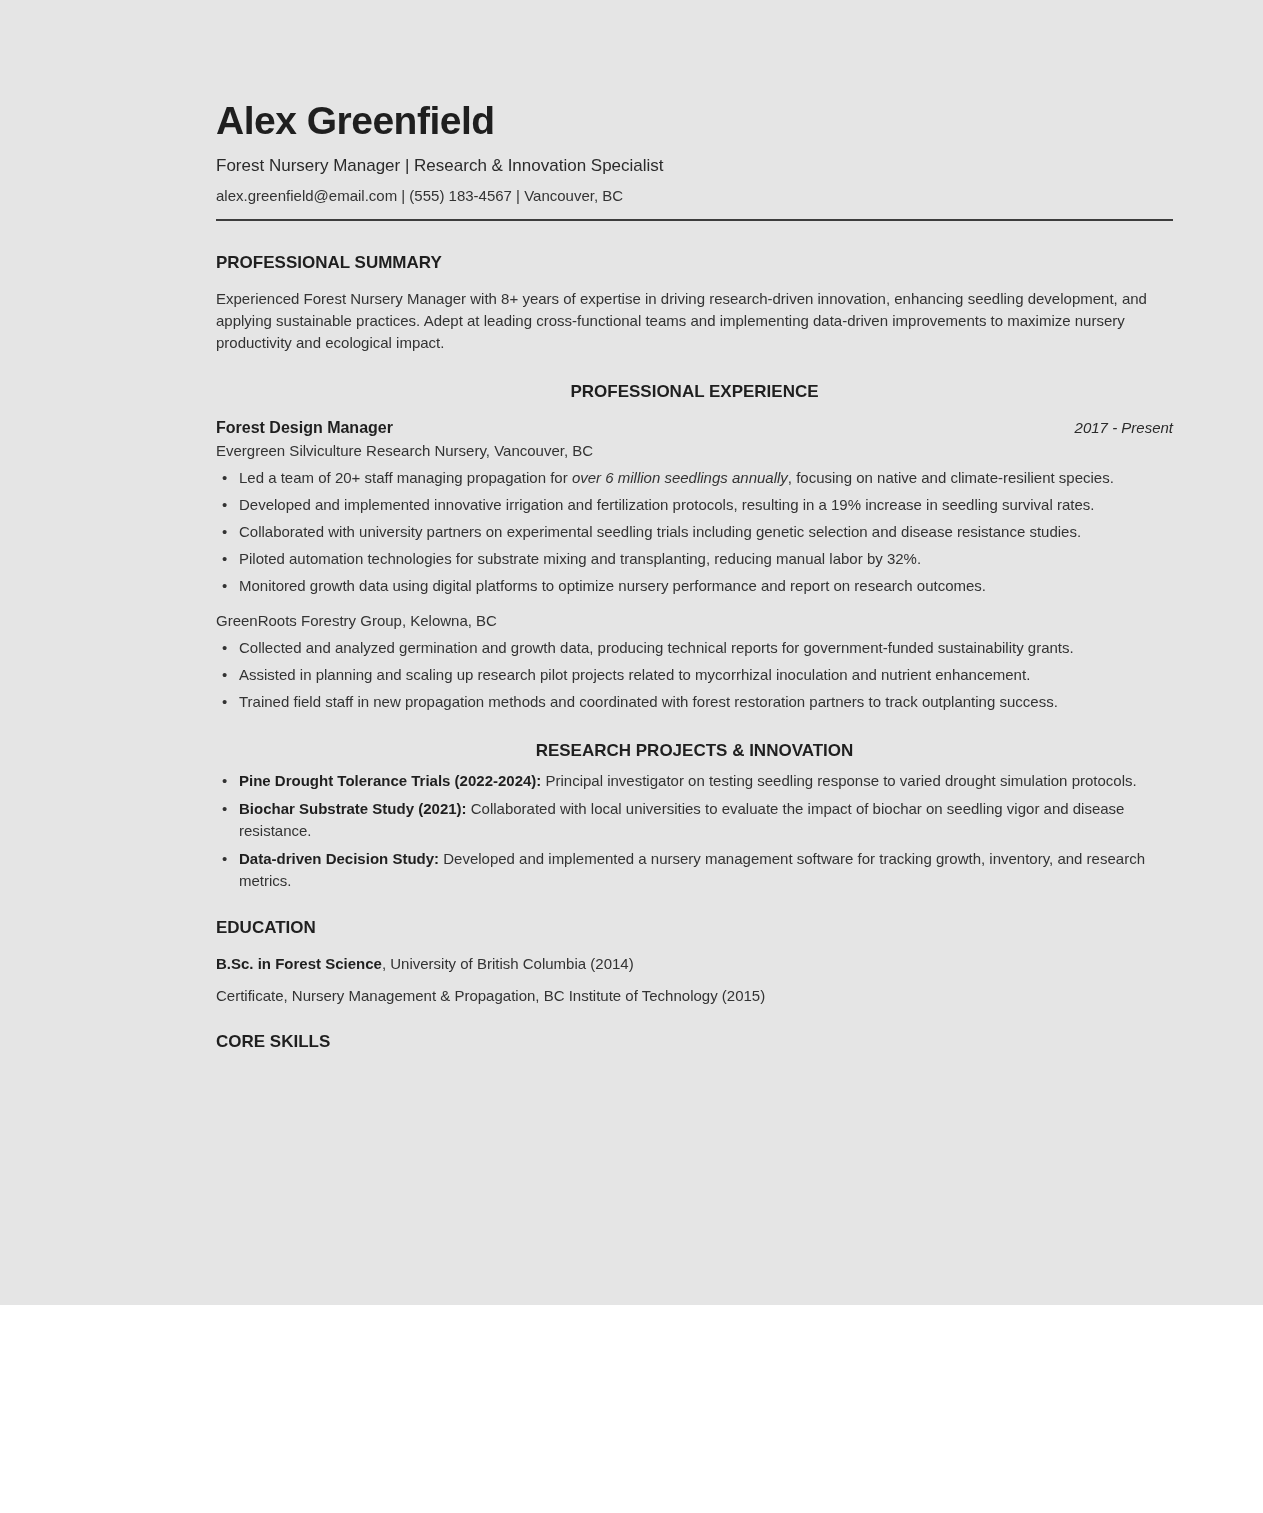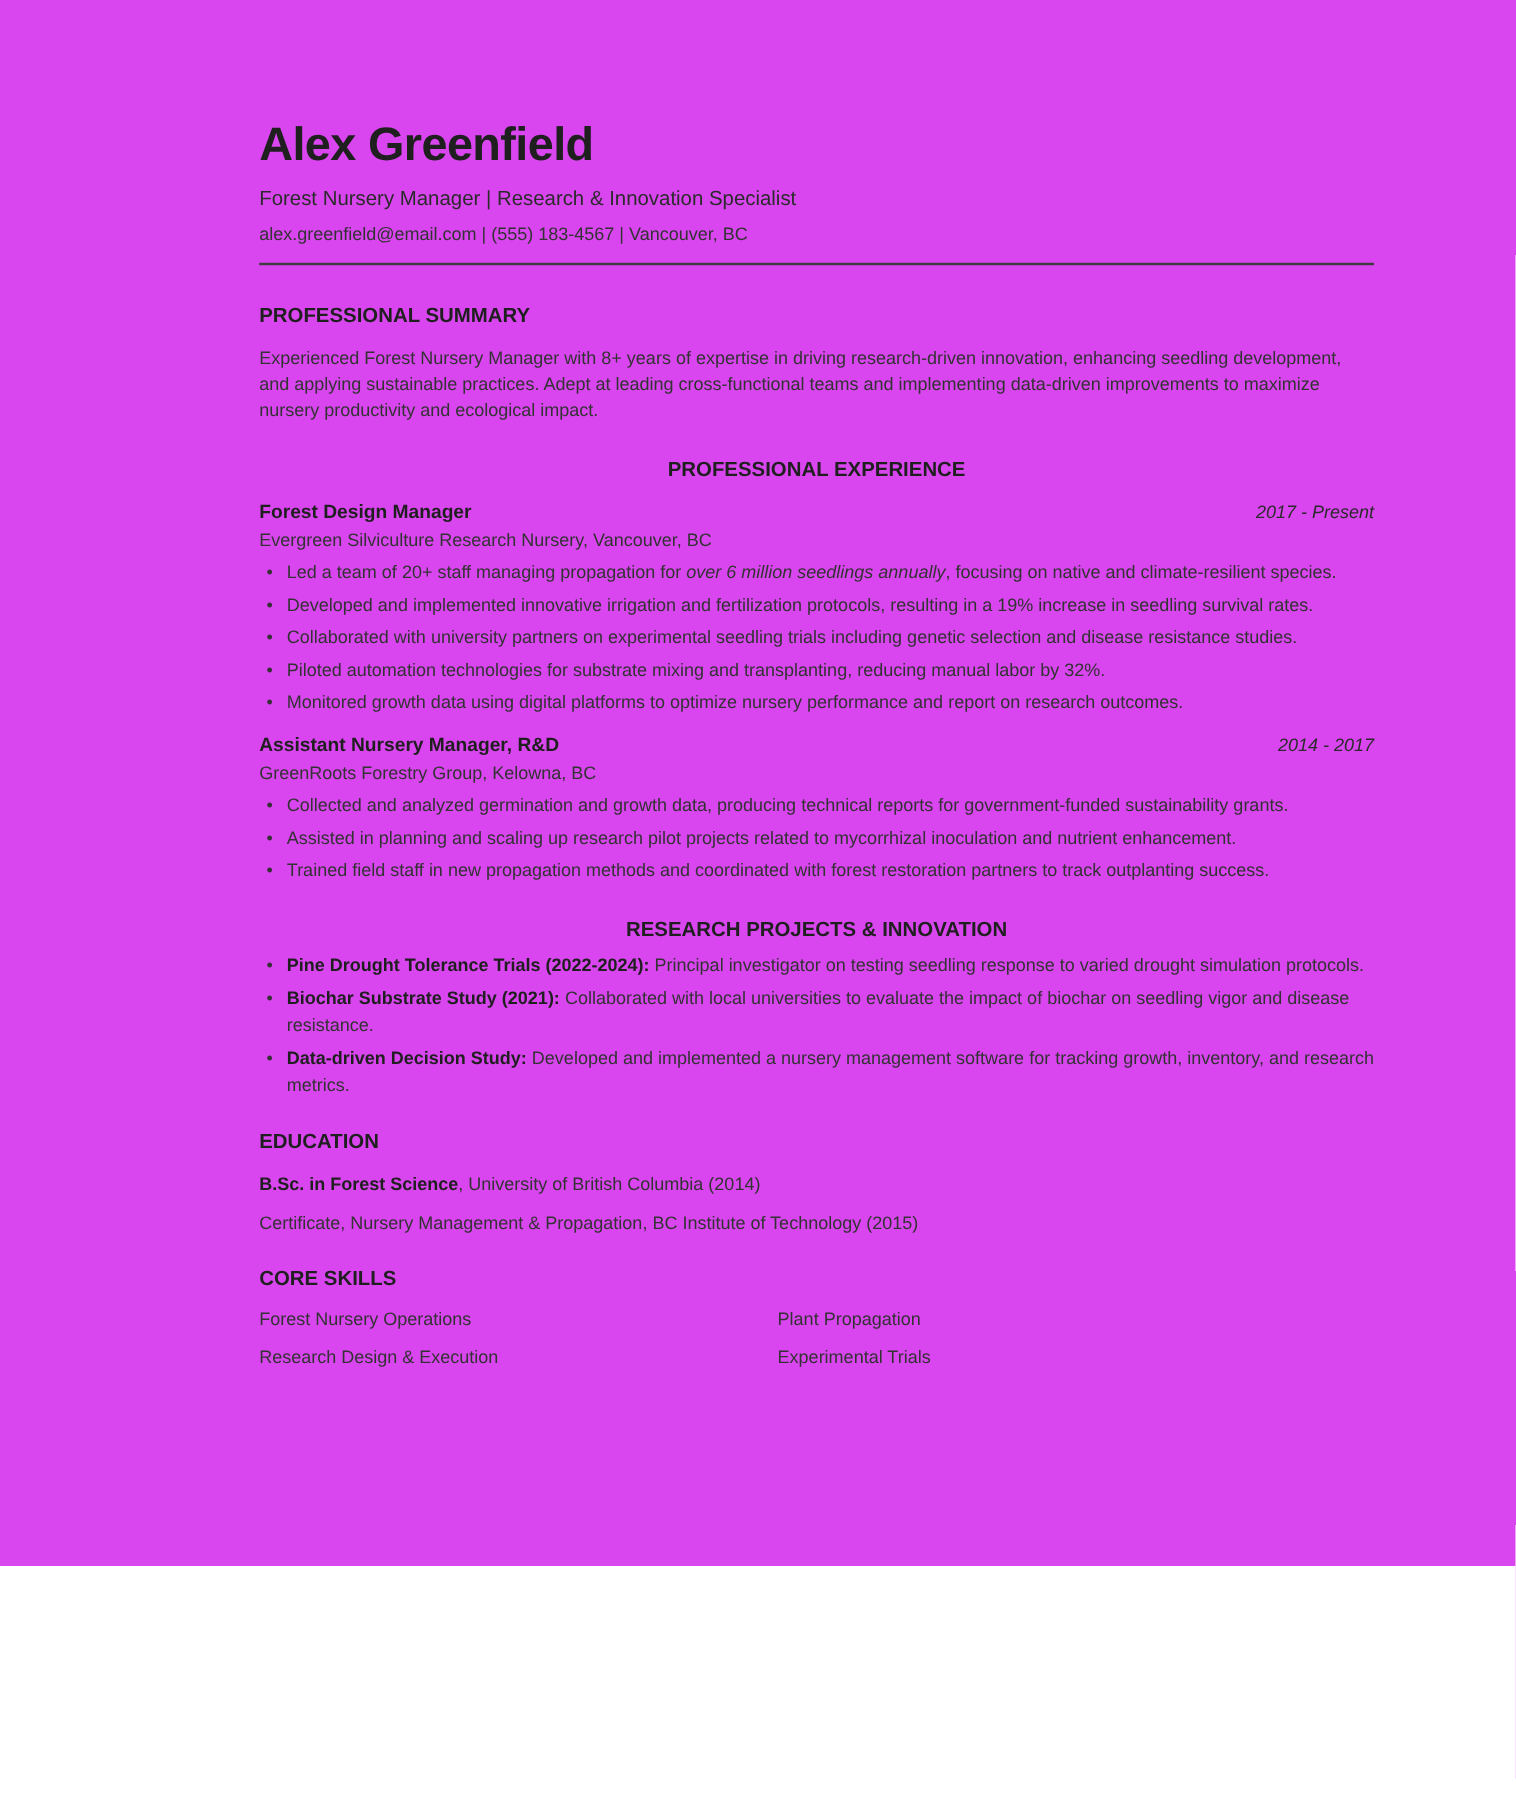--- a/index.html
+++ b/index.html
@@ -8,22 +8,22 @@
     background: #ffffff;
     font-family: "Liberation Sans", sans-serif;
     color: #333333;
   }
   body { width: 1263px; min-height: 1513px; }
   .page {
     width: 1263px;
     height: 1305px;
     overflow: hidden;
     box-sizing: border-box;
-    padding: 98px 118px 0 216px;
-    background: #d946ef;
+    padding: 98px 90px 0 216px;
+    background: #e5e5e5;
   }
   .name {
     font-size: 39px;
     line-height: 46px;
     font-weight: 700;
     color: #1f1f1f;
     margin: 0;
     letter-spacing: -0.5px;
   }
   .title-line {
@@ -149,44 +149,34 @@
     <ul class="bullet-list">
       <li><span>Led a team of 20+ staff managing propagation for </span><span class="em-italic">over 6 million seedlings annually</span><span>, focusing on native and climate-resilient species.</span></li>
       <li><span>Developed and implemented innovative irrigation and fertilization protocols, resulting in a 19% increase in seedling survival rates.</span></li>
       <li><span>Collaborated with university partners on experimental seedling trials including genetic selection and disease resistance studies.</span></li>
       <li><span>Piloted automation technologies for substrate mixing and transplanting, reducing manual labor by 32%.</span></li>
       <li><span>Monitored growth data using digital platforms to optimize nursery performance and report on research outcomes.</span></li>
     </ul>
   </div>
 
   <div class="job second">
-    <div class="job-header">
-      <span class="job-title">Assistant Nursery Manager, R&amp;D</span>
-      <span class="job-dates">2014 - 2017</span>
-    </div>
     <p class="job-company">GreenRoots Forestry Group, Kelowna, BC</p>
     <ul class="bullet-list">
       <li><span>Collected and analyzed germination and growth data, producing technical reports for government-funded sustainability grants.</span></li>
       <li><span>Assisted in planning and scaling up research pilot projects related to mycorrhizal inoculation and nutrient enhancement.</span></li>
       <li><span>Trained field staff in new propagation methods and coordinated with forest restoration partners to track outplanting success.</span></li>
     </ul>
   </div>
 
   <h2 class="section-heading mt-28">RESEARCH PROJECTS &amp; INNOVATION</h2>
   <ul class="bullet-list research-list">
     <li><strong class="lead">Pine Drought Tolerance Trials (2022-2024):</strong><span> Principal investigator on testing seedling response to varied drought simulation protocols.</span></li>
     <li><strong class="lead">Biochar Substrate Study (2021):</strong><span> Collaborated with local universities to evaluate the impact of biochar on seedling vigor and disease resistance.</span></li>
     <li><strong class="lead">Data-driven Decision Study:</strong><span> Developed and implemented a nursery management software for tracking growth, inventory, and research metrics.</span></li>
   </ul>
 
   <h2 class="section-heading mt-26">EDUCATION</h2>
   <p class="edu-line first"><strong>B.Sc. in Forest Science</strong><span>, University of British Columbia (2014)</span></p>
   <p class="edu-line"><strong></strong><span>Certificate, Nursery Management &amp; Propagation, BC Institute of Technology (2015)</span></p>
 
   <h2 class="section-heading mt-26">CORE SKILLS</h2>
-  <div class="skills-grid">
-    <span>Forest Nursery Operations</span>
-    <span>Plant Propagation</span>
-    <span>Research Design &amp; Execution</span>
-    <span>Experimental Trials</span>
-  </div>
 
 </div>
 
 </body></html>

